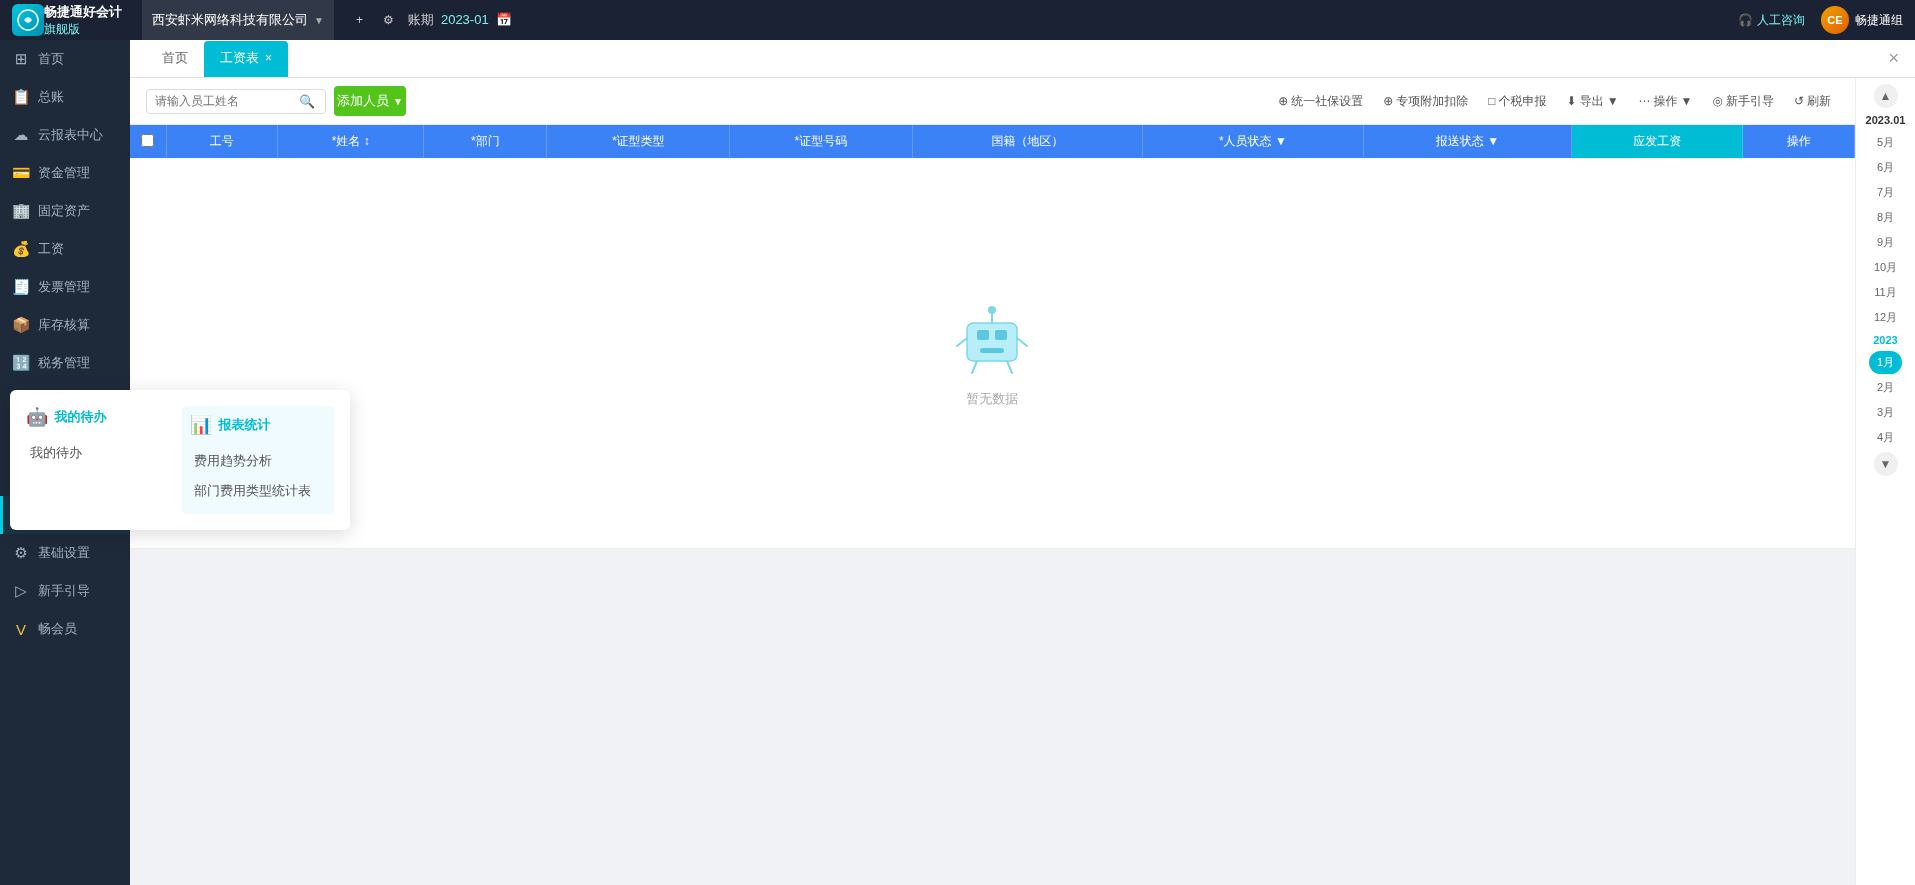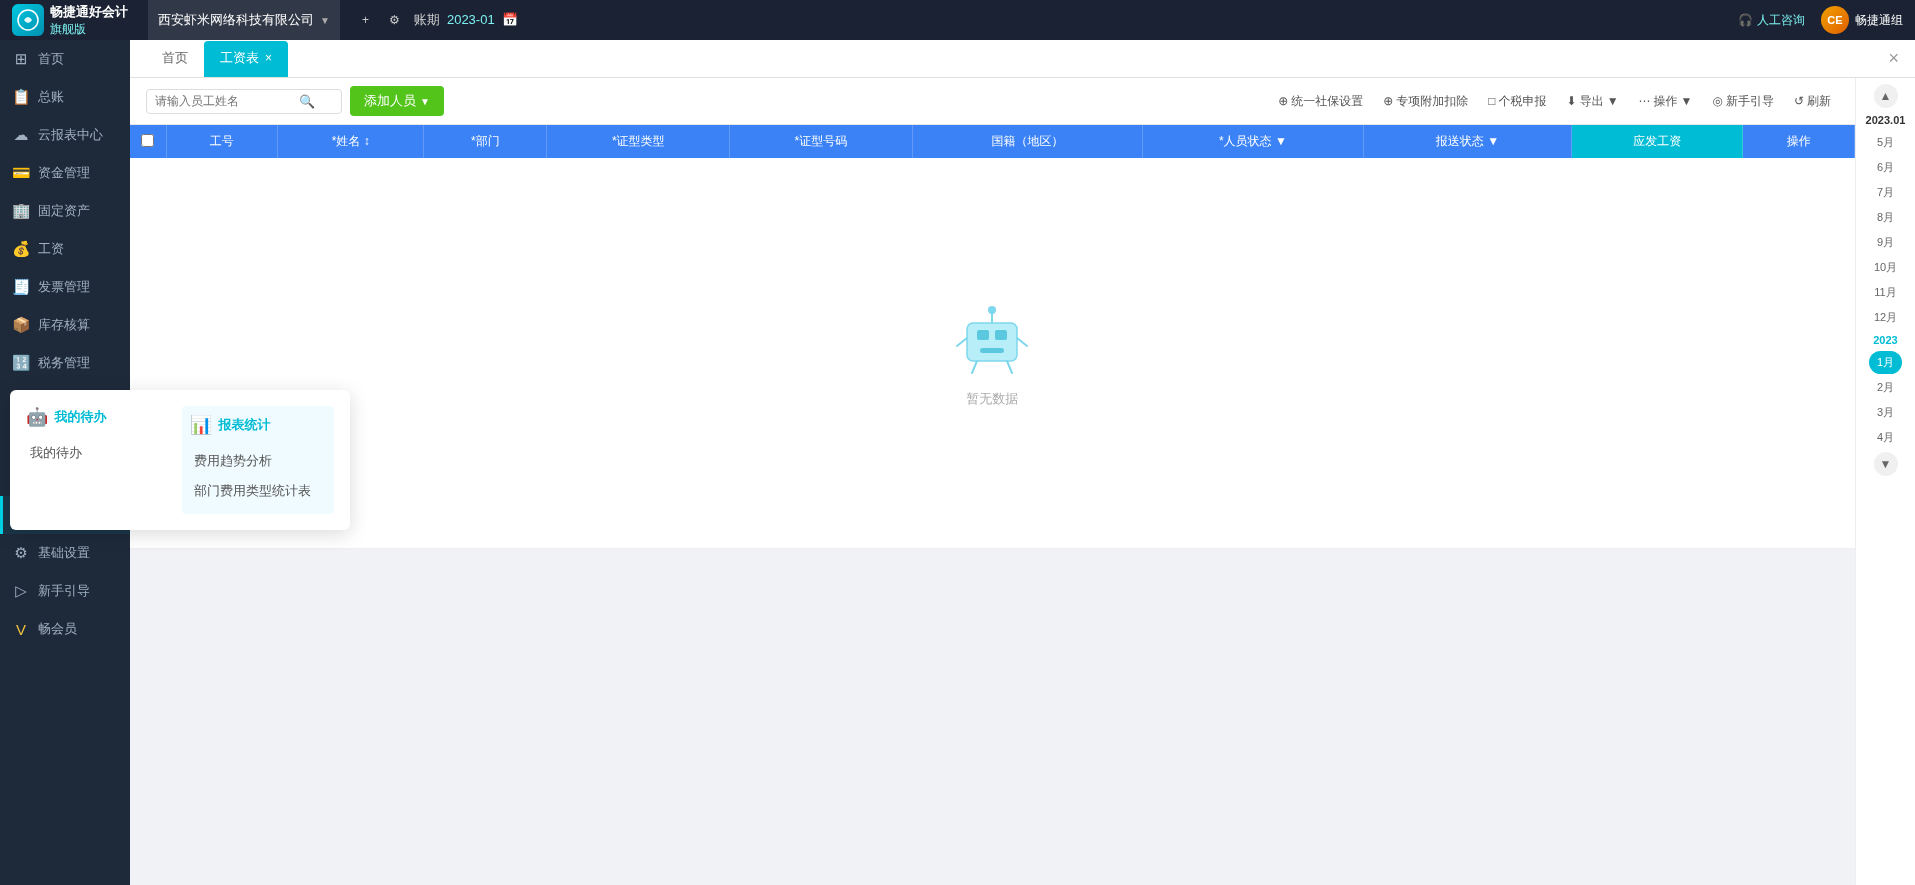--- a/index.html
+++ b/index.html
@@ -6,21 +6,21 @@
     body { font-family: 'Microsoft YaHei', Arial, sans-serif; font-size: 13px; background: #f0f2f5; overflow: hidden; width: 1915px; height: 885px; }
 
     
     .app-layout { display: flex; flex-direction: column; height: 885px; }
     .top-bar { height: 40px; background: #1a2233; display: flex; align-items: center; padding: 0 12px; color: #fff; flex-shrink: 0; }
     .main-area { display: flex; flex: 1; overflow: hidden; }
     .sidebar { width: 130px; background: #1e2a3a; color: #cdd5e0; display: flex; flex-direction: column; flex-shrink: 0; }
     .content-area { flex: 1; display: flex; flex-direction: column; background: #f0f2f5; overflow: hidden; }
 
     
-    .logo-area { display: flex; align-items: center; gap: 6px; margin-right: 20px; }
+    .logo-area { display: flex; align-items: center; margin-right: 20px; }
     .logo-icon { width: 32px; height: 32px; background: linear-gradient(135deg, #00c8e0, #0090b0); border-radius: 6px; display: flex; align-items: center; justify-content: center; color: #fff; font-size: 10px; font-weight: bold; }
     .company-selector { display: flex; align-items: center; gap: 6px; background: rgba(255,255,255,0.1); border-radius: 4px; padding: 21px 10px; cursor: pointer; color: #fff; font-size: 13px; }
     .company-selector .arrow { font-size: 10px; color: #aaa; }
     .top-bar-actions { display: flex; align-items: center; gap: 8px; margin-left: 16px; }
     .top-btn { background: none; border: none; color: #ccc; cursor: pointer; font-size: 12px; padding: 2px 6px; }
     .period-info { color: #ccc; font-size: 13px; margin-left: 8px; }
     .top-right { margin-left: auto; display: flex; align-items: center; gap: 16px; }
     .support-btn { color: #7cf0f0; font-size: 12px; cursor: pointer; display: flex; align-items: center; gap: 4px; }
     .user-area { display: flex; align-items: center; gap: 6px; cursor: pointer; }
     .avatar { width: 28px; height: 28px; border-radius: 50%; background: linear-gradient(135deg, #f0a000, #e06000); display: flex; align-items: center; justify-content: center; color: #fff; font-size: 11px; font-weight: bold; }
@@ -34,24 +34,24 @@
 
     
     .tabs-bar { background: #fff; padding: 0 16px; display: flex; align-items: center; border-bottom: 1px solid #e0e0e0; height: 38px; flex-shrink: 0; }
     .tab { padding: 8px 16px; cursor: pointer; font-size: 13px; color: #666; border-bottom: 2px solid transparent; }
     .tab.active { color: #fff; background: #00bcd4; border-radius: 4px 4px 0 0; display: flex; align-items: center; gap: 6px; }
     .tab-close { cursor: pointer; color: #fff; font-size: 12px; }
     .close-all { margin-left: auto; cursor: pointer; color: #999; font-size: 18px; }
 
     
     .toolbar { background: #fff; padding: 8px 16px; display: flex; align-items: center; gap: 8px; border-bottom: 1px solid #e8e8e8; flex-shrink: 0; }
-    .search-box { display: flex; align-items: center; border: 1px solid #ddd; border-radius: 4px; padding: 4px 8px; width: 196px; gap: 4px; }
+    .search-box { display: flex; align-items: center; border: 1px solid #ddd; border-radius: 4px; padding: 4px 8px; width: 180px; gap: 4px; }
     .search-box input { border: none; outline: none; font-size: 12px; color: #666; width: 140px; }
     .search-icon { color: #aaa; font-size: 13px; }
-    .btn-add { background: #52c41a; color: #fff; border: none; border-radius: 4px; padding: 6px 14px; cursor: pointer; font-size: 13px; display: flex; align-items: center; gap: 4px; }
+    .btn-add { background: #52c41a; color: #fff; border: none; border-radius: 4px; padding: 6px 3px; cursor: pointer; font-size: 13px; display: flex; align-items: center; gap: 4px; }
     .btn-add .arrow { font-size: 10px; }
     .toolbar-actions { margin-left: auto; display: flex; align-items: center; gap: 4px; }
     .action-btn { background: none; border: none; color: #555; cursor: pointer; font-size: 12px; padding: 4px 8px; display: flex; align-items: center; gap: 3px; white-space: nowrap; }
 
     
     .table-wrap { flex: 1; overflow: auto; }
     table { width: 100%; border-collapse: collapse; font-size: 12px; }
     thead tr { background: #3b82f6; color: #fff; }
     thead th { padding: 8px 10px; text-align: center; border-right: 1px solid rgba(255,255,255,0.2); font-weight: normal; white-space: nowrap; }
     .th-group { background: #00bcd4; text-align: center; padding: 6px 10px; border-right: 1px solid rgba(255,255,255,0.2); }

